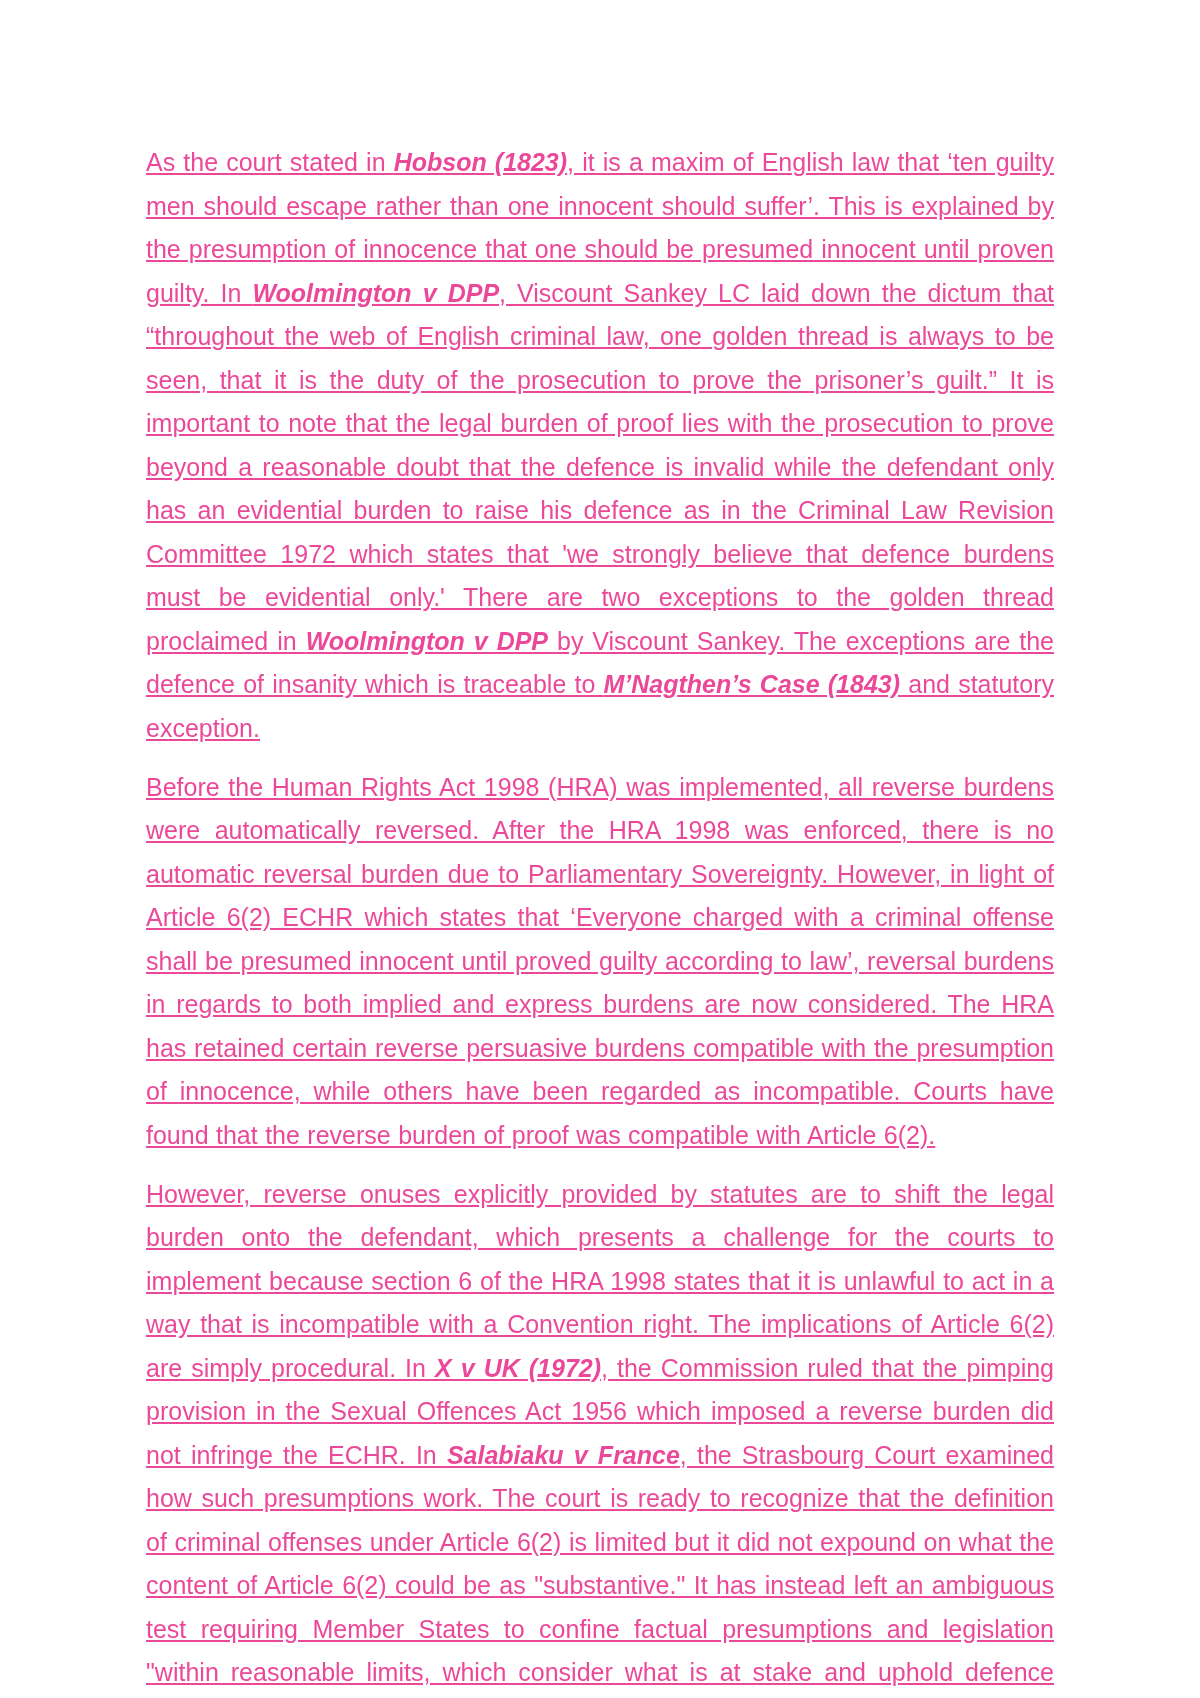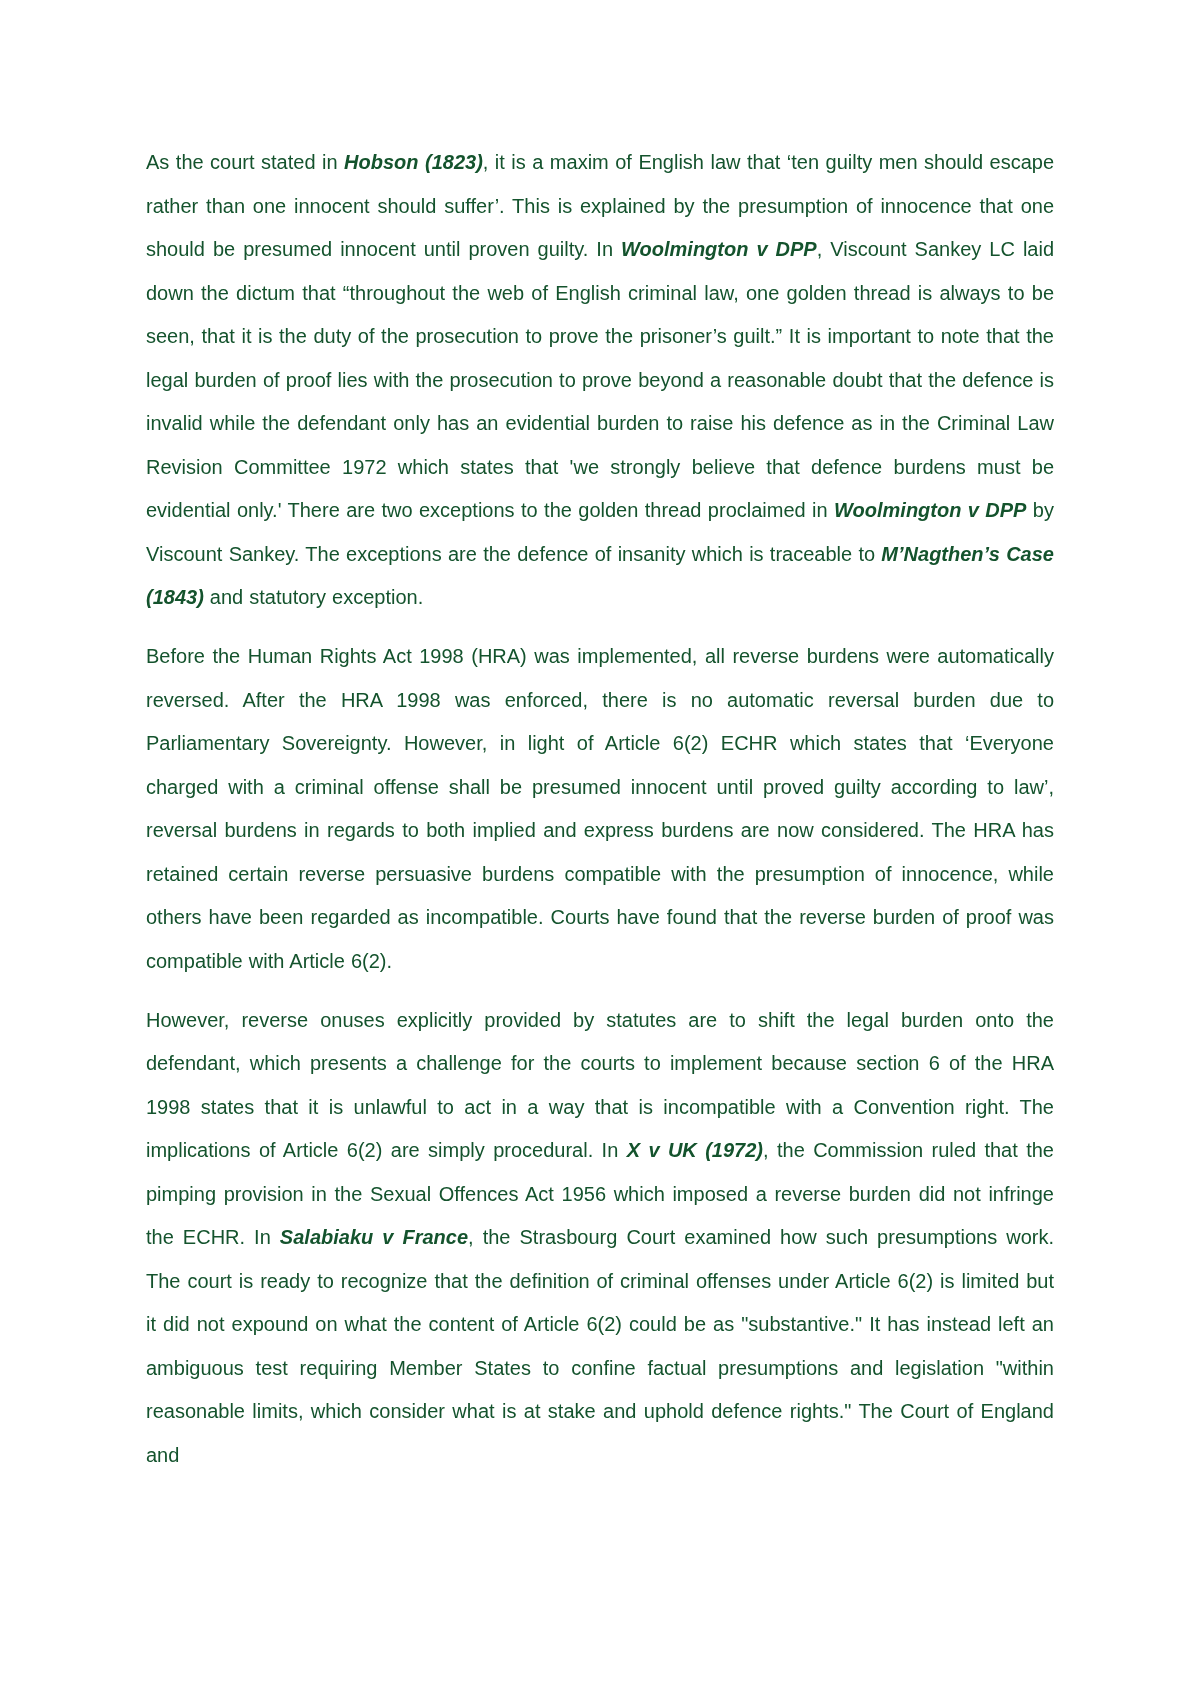--- a/index.html
+++ b/index.html
@@ -13,25 +13,26 @@
     height: 1698px;
     box-sizing: border-box;
     background: #ffffff;
     padding: 141px 146px 0 146px;
     overflow: hidden;
     font-family: "Liberation Sans", "DejaVu Sans", sans-serif;
     color: #000000;
   }
   .para {
     margin: 0 0 15.5px 0;
-    font-size: 20px;
+    font-size: 25px;
     line-height: 43.5px;
     text-align: justify;
-    color: #14532d;
+    color: #ec4899;
     word-spacing: 0.5px;
+    text-decoration: underline;
   }
   .para .bi {
     font-weight: bold;
     font-style: italic;
   }
 </style>
 </head>
 <body>
 
 <div class="page">

